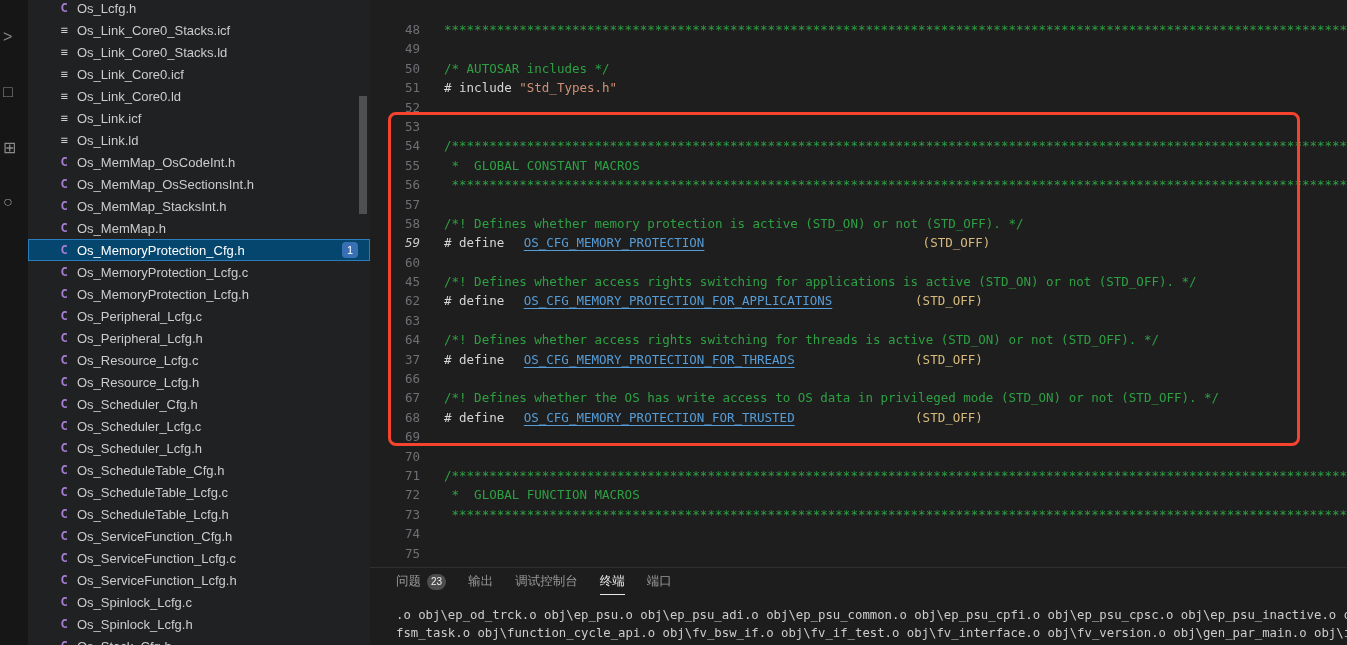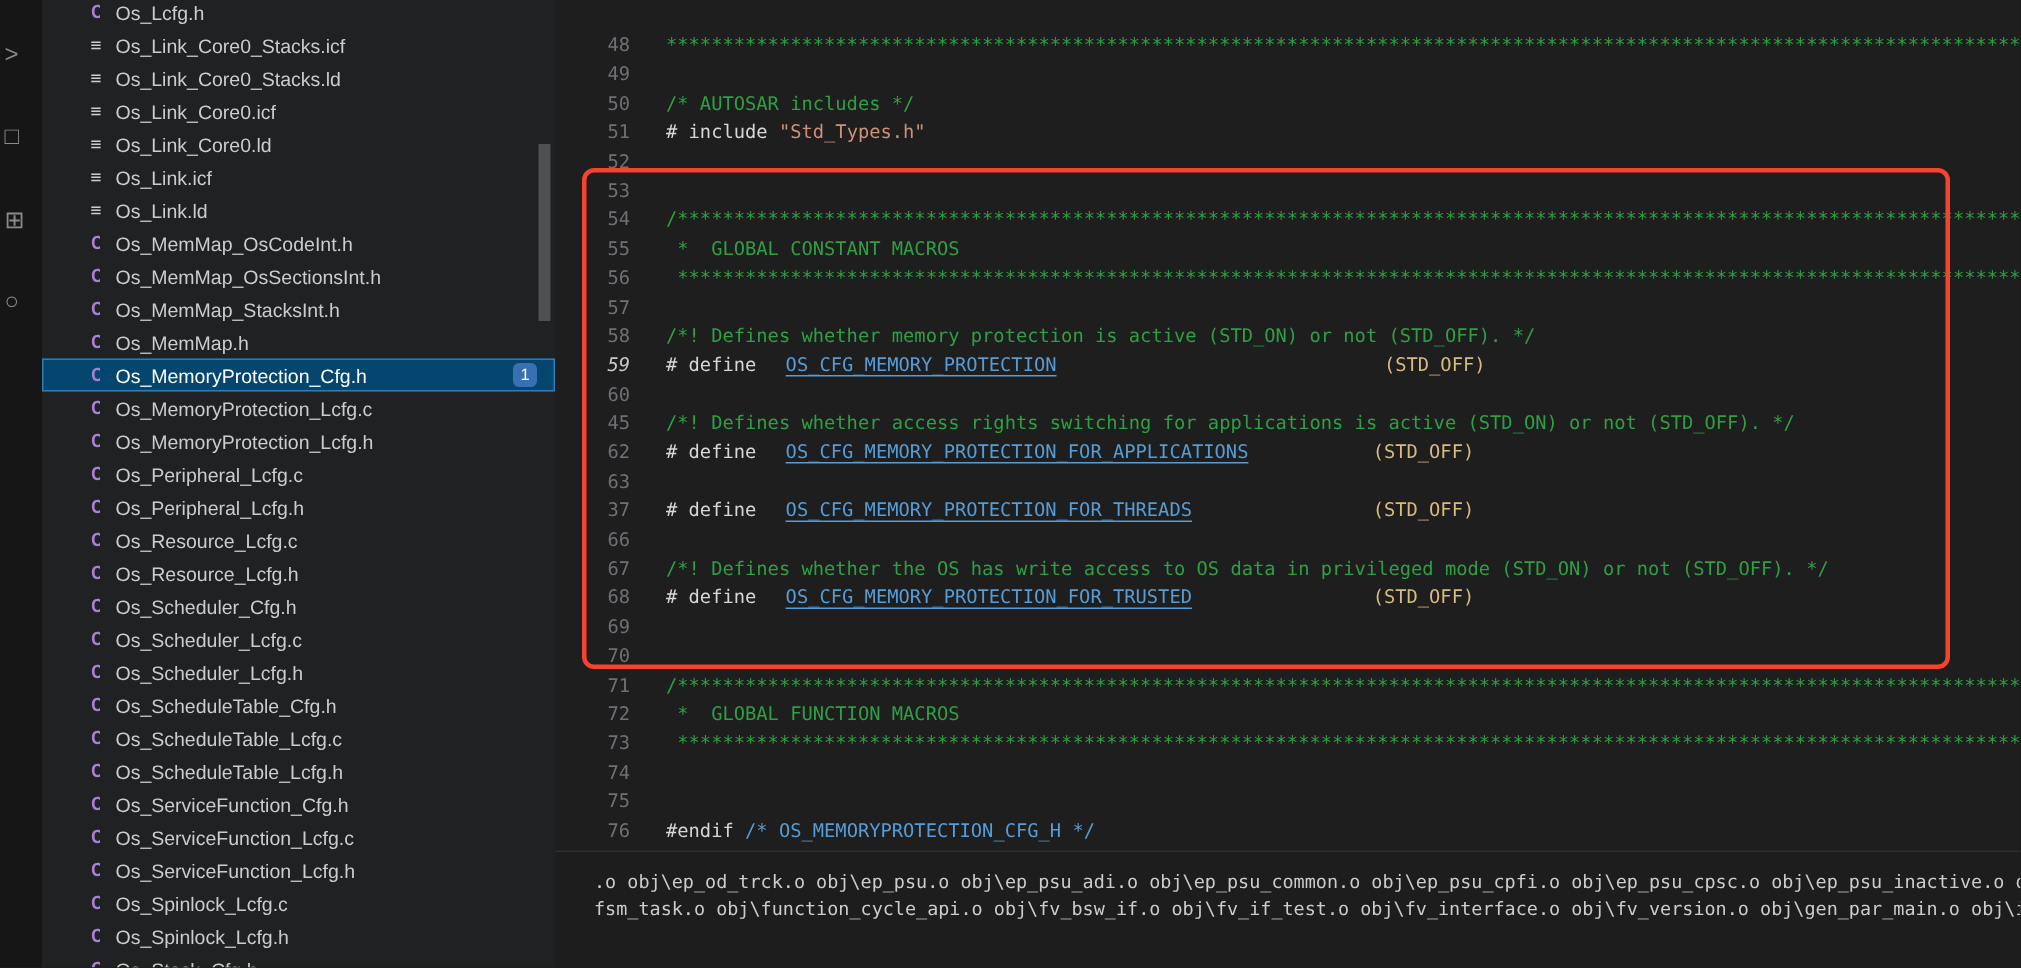--- a/index.html
+++ b/index.html
@@ -259,33 +259,52 @@
       <div class="line"><span class="gutter">54</span><span class="code"><span class="seg-g">/*********************************************************************************************************************************************</span></span></div>
       <div class="line"><span class="gutter">55</span><span class="code"><span class="seg-g"> *  GLOBAL CONSTANT MACROS</span></span></div>
       <div class="line"><span class="gutter">56</span><span class="code"><span class="seg-g"> *********************************************************************************************************************************************</span></span></div>
       <div class="line"><span class="gutter">57</span><span class="code"></span></div>
       <div class="line"><span class="gutter">58</span><span class="code"><span class="seg-g">/*! Defines whether memory protection is active (STD_ON) or not (STD_OFF). */</span></span></div>
       <div class="line"><span class="gutter active">59</span><span class="code"><span class="seg-d"># define </span><span class="seg-m">OS_CFG_MEMORY_PROTECTION</span><span class="seg-p">                             </span><span class="seg-v">(STD_OFF)</span></span></div>
       <div class="line"><span class="gutter">60</span><span class="code"></span></div>
       <div class="line"><span class="gutter">45</span><span class="code"><span class="seg-g">/*! Defines whether access rights switching for applications is active (STD_ON) or not (STD_OFF). */</span></span></div>
       <div class="line"><span class="gutter">62</span><span class="code"><span class="seg-d"># define </span><span class="seg-m">OS_CFG_MEMORY_PROTECTION_FOR_APPLICATIONS</span><span class="seg-p">           </span><span class="seg-v">(STD_OFF)</span></span></div>
       <div class="line"><span class="gutter">63</span><span class="code"></span></div>
+      <div class="line"><span class="gutter">64</span><span class="code"><span class="seg-g">/*! Defines whether access rights switching for threads is active (STD_ON) or not (STD_OFF). */</span></span></div>
       <div class="line"><span class="gutter">37</span><span class="code"><span class="seg-d"># define </span><span class="seg-m">OS_CFG_MEMORY_PROTECTION_FOR_THREADS</span><span class="seg-p">                </span><span class="seg-v">(STD_OFF)</span></span></div>
       <div class="line"><span class="gutter">66</span><span class="code"></span></div>
       <div class="line"><span class="gutter">67</span><span class="code"><span class="seg-g">/*! Defines whether the OS has write access to OS data in privileged mode (STD_ON) or not (STD_OFF). */</span></span></div>
       <div class="line"><span class="gutter">68</span><span class="code"><span class="seg-d"># define </span><span class="seg-m">OS_CFG_MEMORY_PROTECTION_FOR_TRUSTED</span><span class="seg-p">                </span><span class="seg-v">(STD_OFF)</span></span></div>
       <div class="line"><span class="gutter">69</span><span class="code"></span></div>
       <div class="line"><span class="gutter">70</span><span class="code"></span></div>
       <div class="line"><span class="gutter">71</span><span class="code"><span class="seg-g">/*********************************************************************************************************************************************</span></span></div>
       <div class="line"><span class="gutter">72</span><span class="code"><span class="seg-g"> *  GLOBAL FUNCTION MACROS</span></span></div>
       <div class="line"><span class="gutter">73</span><span class="code"><span class="seg-g"> *********************************************************************************************************************************************</span></span></div>
       <div class="line"><span class="gutter">74</span><span class="code"></span></div>
       <div class="line"><span class="gutter">75</span><span class="code"></span></div>
       <div class="line"><span class="gutter">76</span><span class="code"><span class="seg-d">#endif </span><span class="seg-b">/* OS_MEMORYPROTECTION_CFG_H */</span></span></div>
       <div class="line"><span class="gutter">77</span><span class="code"></span></div>
     </div>
 
   <div class="annotation-rect" style="border-color: rgb(245, 67, 46);"></div>
 
   <div class="panel">
+    <div class="panel-tabs" id="paneltabs">
+        <div class="panel-tab">
+          <span>问题</span>
+          <span class="tab-badge">23</span>
+        </div>
+        <div class="panel-tab">
+          <span>输出</span>
+        </div>
+        <div class="panel-tab">
+          <span>调试控制台</span>
+        </div>
+        <div class="panel-tab active">
+          <span>终端</span>
+        </div>
+        <div class="panel-tab">
+          <span>端口</span>
+        </div>
+      </div>
     <div class="terminal" id="terminal"><div class="term-line">.o obj\ep_od_trck.o obj\ep_psu.o obj\ep_psu_adi.o obj\ep_psu_common.o obj\ep_psu_cpfi.o obj\ep_psu_cpsc.o obj\ep_psu_inactive.o obj\ep_p</div><div class="term-line">fsm_task.o obj\function_cycle_api.o obj\fv_bsw_if.o obj\fv_if_test.o obj\fv_interface.o obj\fv_version.o obj\gen_par_main.o obj\icmp.o obj\i</div></div>
   </div>
 </div>
 
 </body></html>

